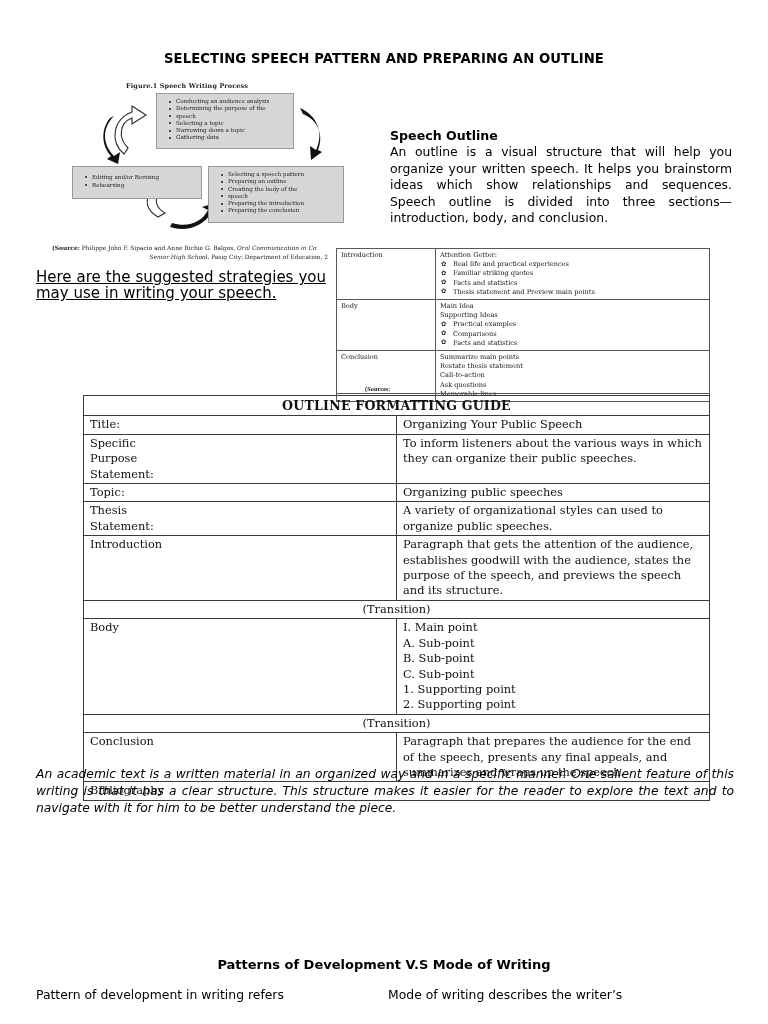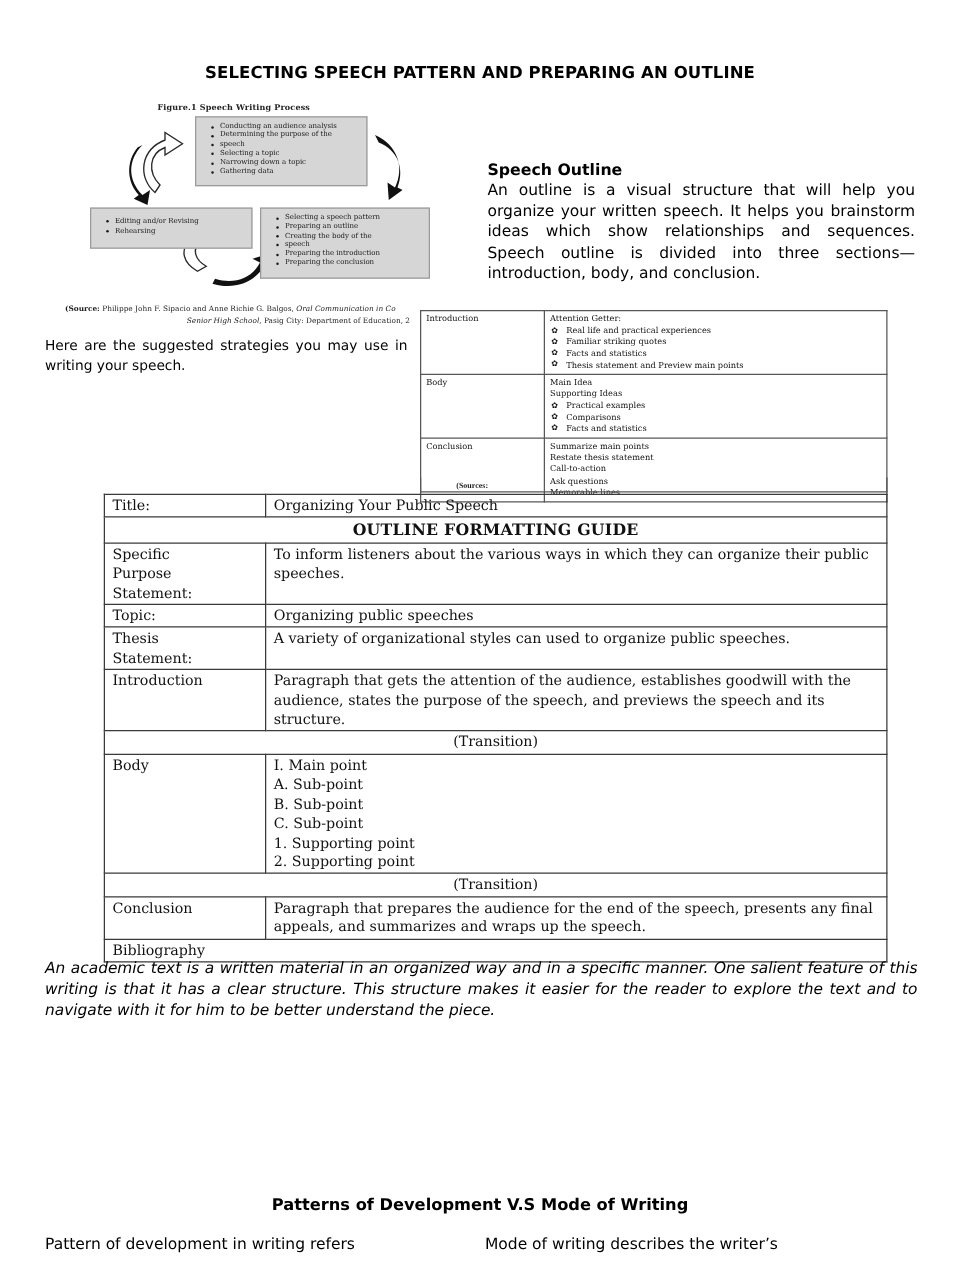--- a/index.html
+++ b/index.html
@@ -60,21 +60,21 @@
     font-size:12.4px;line-height:16.6px;text-align:justify;
   }
   .speech-outline h3{
     margin:0 0 1px 0;font-size:12.6px;font-weight:bold;line-height:15px;
   }
   .speech-outline p{margin:0;text-align:justify;}
 
   
   .strategies{
     position:absolute;left:36px;top:269px;width:290px;
-    font-size:11px;line-height:16px;text-align:justify;
+    font-size:15px;line-height:16px;text-align:justify;text-decoration:underline;
   }
 
   
   .tbl-intro{
     position:absolute;left:336px;top:248px;width:374px;
     border-collapse:collapse;font-family:"DejaVu Serif", serif;
     table-layout:fixed;
   }
   .tbl-intro td{
     border:1px solid #575757;vertical-align:top;
@@ -243,25 +243,25 @@
     </tr>
   </tbody>
     </table>
   <div class="tbl-intro-src">
     <span><b>(Sources:</b><span> Philippe John F. Sipacio, Anne Richie G. Balgos Oral Communication in Context For</span></span>
   </div>
 
   <table class="guide">
     <tbody>
         <tr>
+      <td class="hd" colspan="2">OUTLINE FORMATTING GUIDE</td>
+    </tr>
+    <tr>
       <td class="k">Title:</td>
       <td>Organizing Your Public Speech</td>
-    </tr>
-    <tr>
-      <td class="hd" colspan="2">OUTLINE FORMATTING GUIDE</td>
     </tr>
     <tr>
       <td class="k body-list">Specific
 Purpose
 Statement:</td>
       <td>To inform listeners about the various ways in which they can organize their public speeches.</td>
     </tr>
     <tr>
       <td class="k">Topic:</td>
       <td>Organizing public speeches</td>

